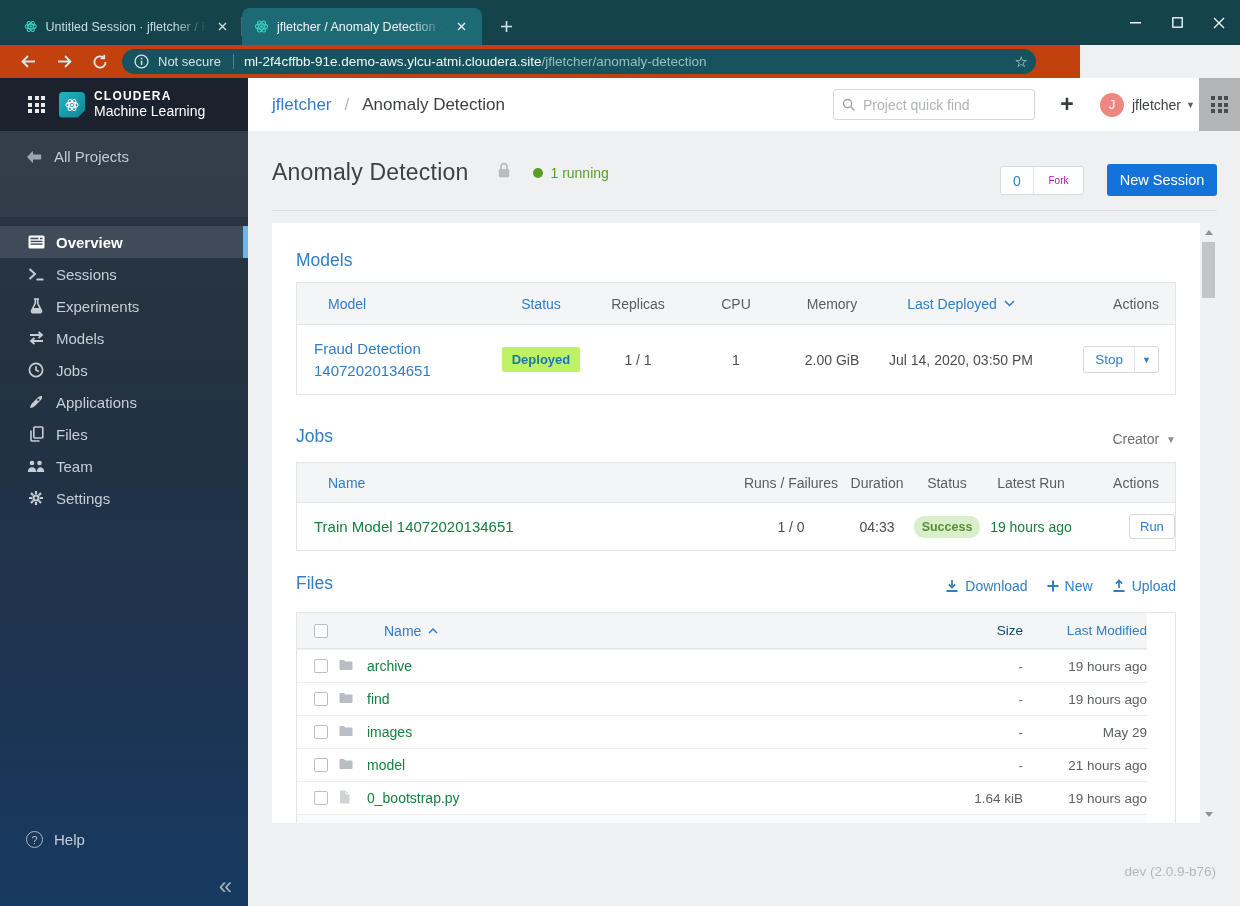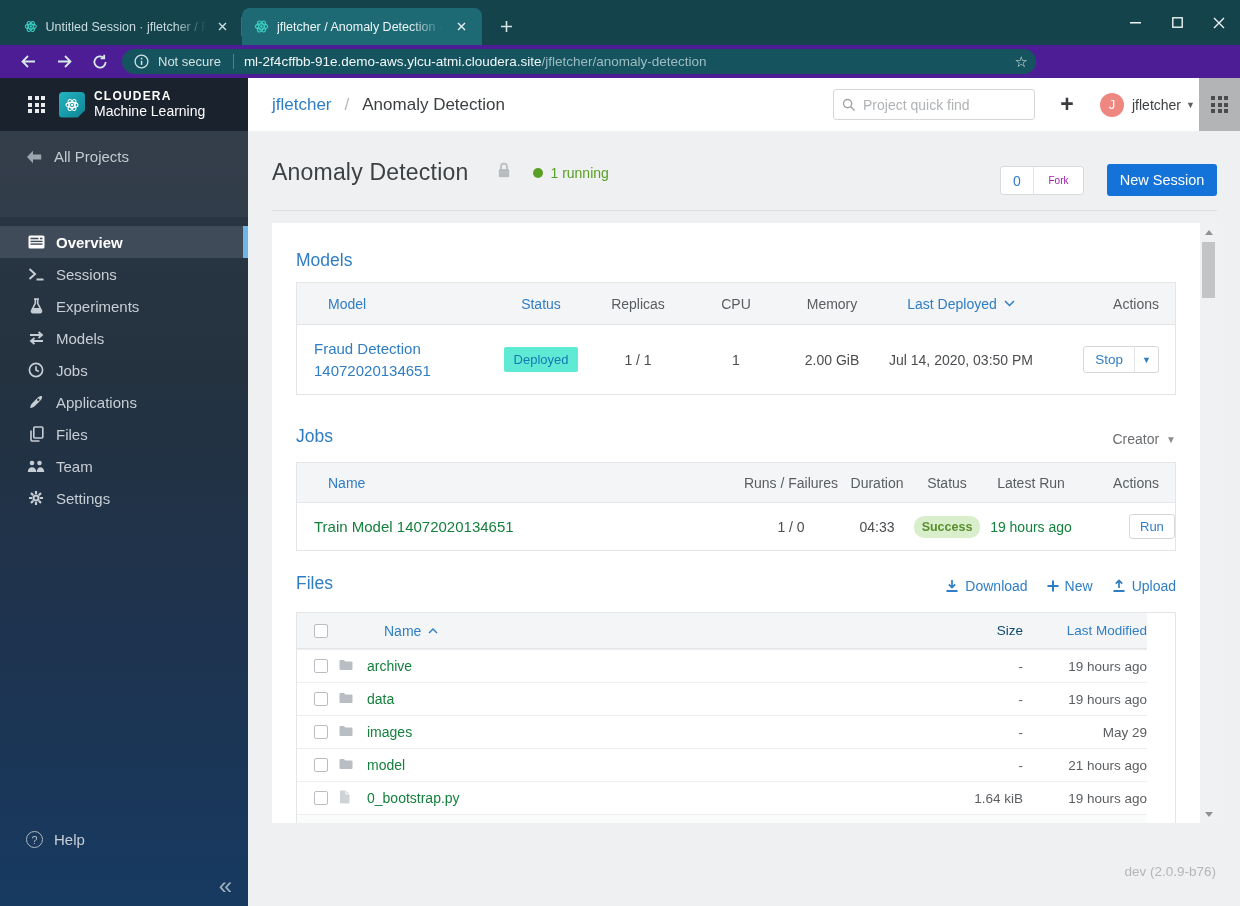--- a/index.html
+++ b/index.html
@@ -10,21 +10,21 @@
   .tabbar { position:absolute; left:0; top:0; width:1240px; height:45px; background:#15434c; }
   .tab { position:absolute; top:8px; height:37px; display:flex; align-items:center; padding:0 10px 0 12px;
          border-radius:8px 8px 0 0; color:#c9dcdf; font-size:12.5px; }
   .tab.active { background:#1d6a74; color:#eef6f7; }
   .tab-title { white-space:nowrap; overflow:hidden; max-width:170px; margin:0 6px 0 8px;
                -webkit-mask-image:linear-gradient(90deg,#000 78%,transparent 98%); }
   .tab .sep { position:absolute; right:-2px; top:9px; height:19px; width:1px; background:#3c6d75; }
   .tab-close { width:16px; height:16px; display:flex; align-items:center; justify-content:center; border-radius:8px; }
   .newtab { position:absolute; left:492px; top:12px; width:28px; height:28px; display:flex; align-items:center; justify-content:center; }
   .wctl { position:absolute; top:0; height:45px; width:42px; display:flex; align-items:center; justify-content:center; }
-  .toolbar { position:absolute; left:0; top:45px; width:1240px; height:33px; background:#4c1d95; display:flex; align-items:center;padding-left:7px; }
+  .toolbar { position:absolute; left:0; top:45px; width:1080px; height:33px; background:#c2410c; display:flex; align-items:center;padding-left:7px; }
   .navic { width:30px; height:26px; margin-left:6px; display:flex; align-items:center; justify-content:center; }
   .omnibox { position:absolute; left:122px; top:4px; width:914px; height:25px; background:#15545e; border-radius:13px;
              display:flex; align-items:center; color:#d3e2e4; font-size:13px; padding:0 8px 0 12px; }
   .omni-sep { width:1px; height:15px; background:#4f828a; margin:0 10px 0 12px; }
   .url { white-space:nowrap; overflow:hidden; font-size:13.5px; flex:1; }
   .url .dom { color:#f1f7f8; }
   .url .path { color:#9dbcc2; }
   .star { margin-left:8px; color:#d6e4e6; font-size:15px; }
   .extrow { position:absolute; right:8px; top:45px; height:33px; display:flex; align-items:center; gap:11px; }
   .ext-blue { width:15px; height:15px; border-radius:50%; border:4px solid #2f7de0; background:#fff; }
@@ -113,21 +113,21 @@
   .bluelink { color:#15803d; text-decoration:none; }
   .mrow { display:grid; grid-template-columns:204px 80px 114px 82px 110px 148px 1fr; }
   .mrow.thead { height:42px; }
   .mrow.trow { height:69px; color:#4a4d50; }
   .jrow { display:grid; grid-template-columns:444px 100px 72px 68px 100px 1fr; }
   .jrow.thead { height:40px; }
   .jrow.trow { height:47px; color:#4a4d50; }
   .trow .td.left { padding-left:17px; }
   .mname { font-size:15px; line-height:22px; }
   .jname { font-size:15px; }
-  .badge-deployed { background:#5eead4; color:#1878b4; font-weight:normal; font-size:13px; padding:5px 10px; border-radius:2px; }
+  .badge-deployed { background:#bef264; color:#1878b4; font-weight:bold; font-size:13px; padding:5px 10px; border-radius:2px; }
   .badge-success { background:#d9eecb; color:#5a8f2f; font-weight:bold; font-size:12.5px; padding:4px 8px; border-radius:10px; }
   .splitbtn { display:inline-flex; border:1px solid #d6d9dc; border-radius:3px; background:#fff; overflow:hidden; }
   .splitbtn .main { padding:5px 11px; color:#2f7dc4; font-size:13.5px; }
   .splitbtn .caret { padding:5px 7px; border-left:1px solid #e2e4e7; color:#2f7dc4; font-size:9px; display:flex; align-items:center; }
   .btn-run { border:1px solid #d6d9dc; border-radius:3px; background:#fff; color:#2f7dc4; font-size:13px; padding:4px 10px;margin-left:48px; }
   .sortcaret { margin-left:7px; display:flex; }
   .creator { display:flex; align-items:center; color:#6b6e71; font-size:14px; }
   .creator .cv { margin-left:7px; font-size:10px; color:#8d9093; }
   .jobshead { margin-top:31px; }
   .fileshead { margin-top:22px; }
@@ -564,21 +564,21 @@
             </svg></span>
         <span><a class="bluelink">archive</a></span>
         <span class="fright">-</span>
         <span class="fright">19 hours ago</span>
       </div>
       <div class="frow">
         <span class="fcheck"></span>
         <span><svg width="14" height="12" viewBox="0 0 14 12">
               <path d="M0.5 2 a1 1 0 0 1 1-1 h3.4 l1.4 1.5 H12.5 a1 1 0 0 1 1 1 V10 a1 1 0 0 1 -1 1 H1.5 a1 1 0 0 1 -1 -1 z" fill="#b9bec4"></path>
             </svg></span>
-        <span><a class="bluelink">data</a></span>
+        <span><a class="bluelink">find</a></span>
         <span class="fright">-</span>
         <span class="fright">19 hours ago</span>
       </div>
       <div class="frow">
         <span class="fcheck"></span>
         <span><svg width="14" height="12" viewBox="0 0 14 12">
               <path d="M0.5 2 a1 1 0 0 1 1-1 h3.4 l1.4 1.5 H12.5 a1 1 0 0 1 1 1 V10 a1 1 0 0 1 -1 1 H1.5 a1 1 0 0 1 -1 -1 z" fill="#b9bec4"></path>
             </svg></span>
         <span><a class="bluelink">images</a></span>
         <span class="fright">-</span>

